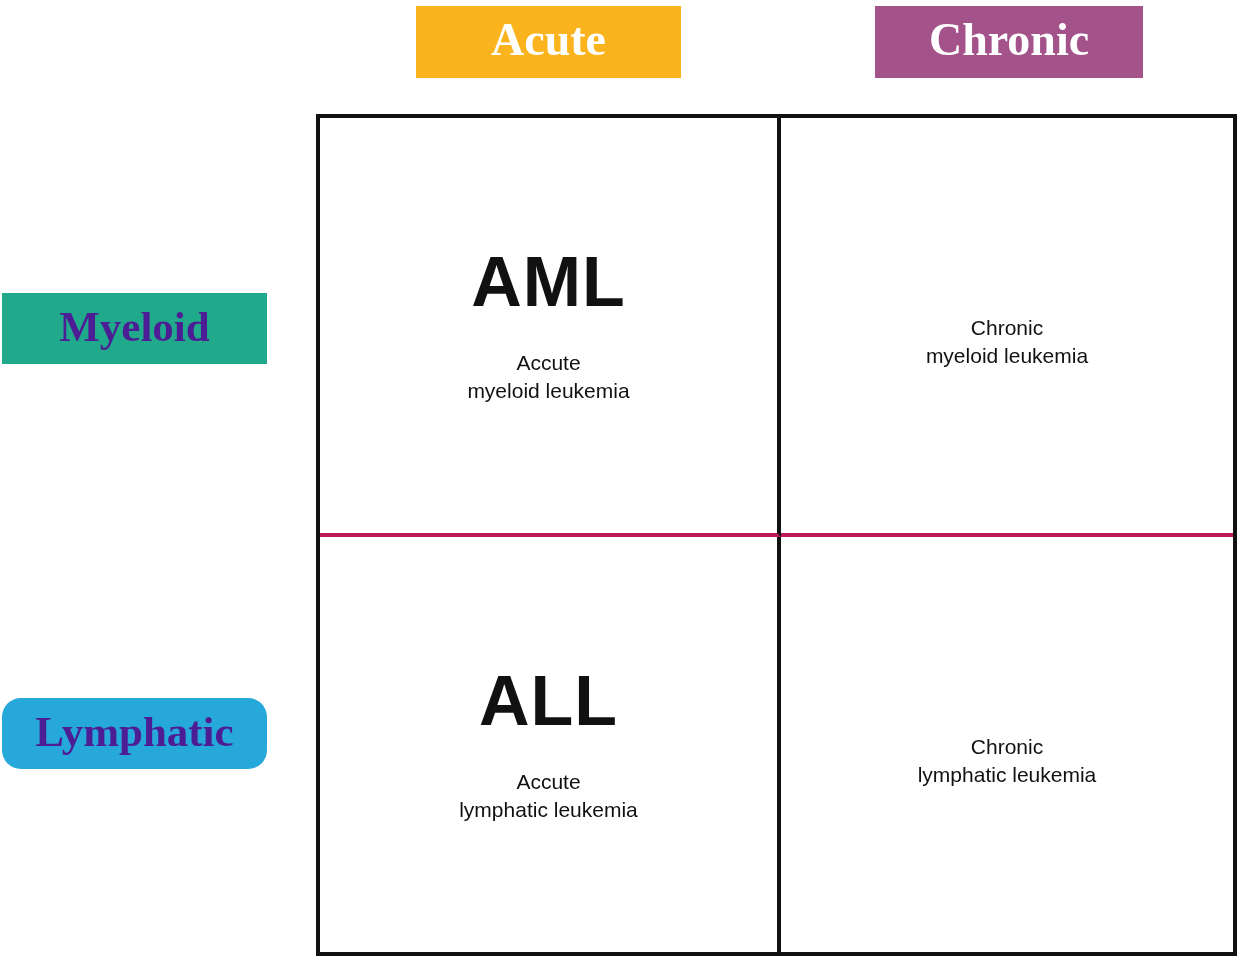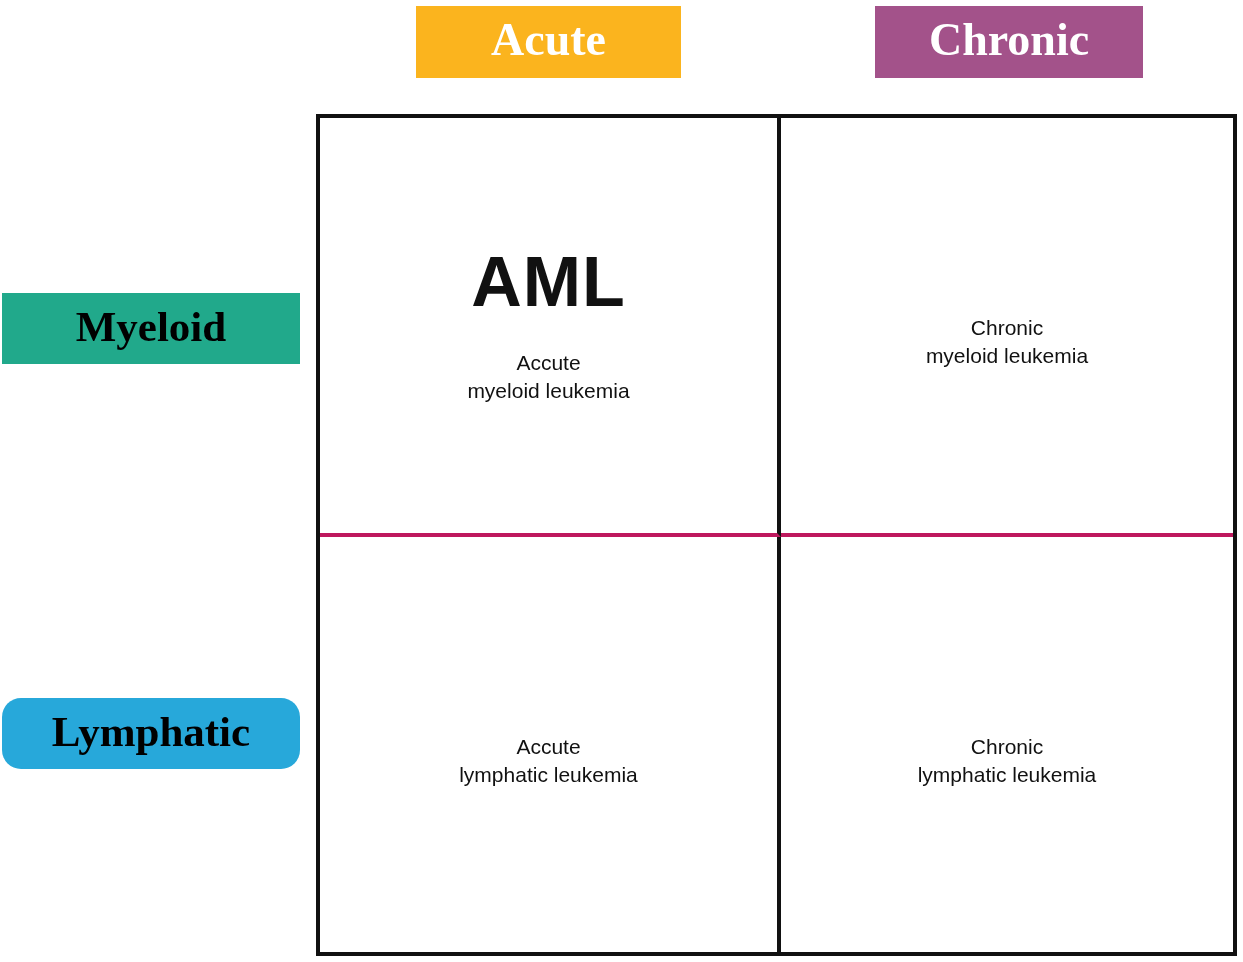--- a/index.html
+++ b/index.html
@@ -32,29 +32,29 @@
     line-height: 1;
     padding-bottom: 4px;
   }
   .col-header.acute   { left: 416px; width: 265px; }
   .col-header.chronic { left: 875px; width: 268px; }
 
   
   .row-header {
     position: absolute;
     left: 2px;
-    width: 298px;
+    width: 265px;
     height: 71px;
     display: flex;
     align-items: center;
     justify-content: center;
     font-family: "Liberation Serif", serif;
     font-weight: 700;
     font-size: 43px;
-    color: #000000;
+    color: #4c1d95;
     line-height: 1;
     padding-bottom: 4px;
   }
   .row-header.myeloid   { top: 293px; }
   .row-header.lymphatic { top: 698px; }
 
   
   .matrix {
     position: absolute;
     left: 316px;
@@ -118,20 +118,21 @@
       <div class="full-name">Accute
 myeloid leukemia</div>
     </div>
 
     <div class="cell b-bottom">
       <div class="full-name">Chronic
 myeloid leukemia</div>
     </div>
 
     <div class="cell b-right">
+      <div class="abbr">ALL</div>
       <div class="full-name">Accute
 lymphatic leukemia</div>
     </div>
 
     <div class="cell">
       <div class="full-name">Chronic
 lymphatic leukemia</div>
     </div>
 
   </div>

